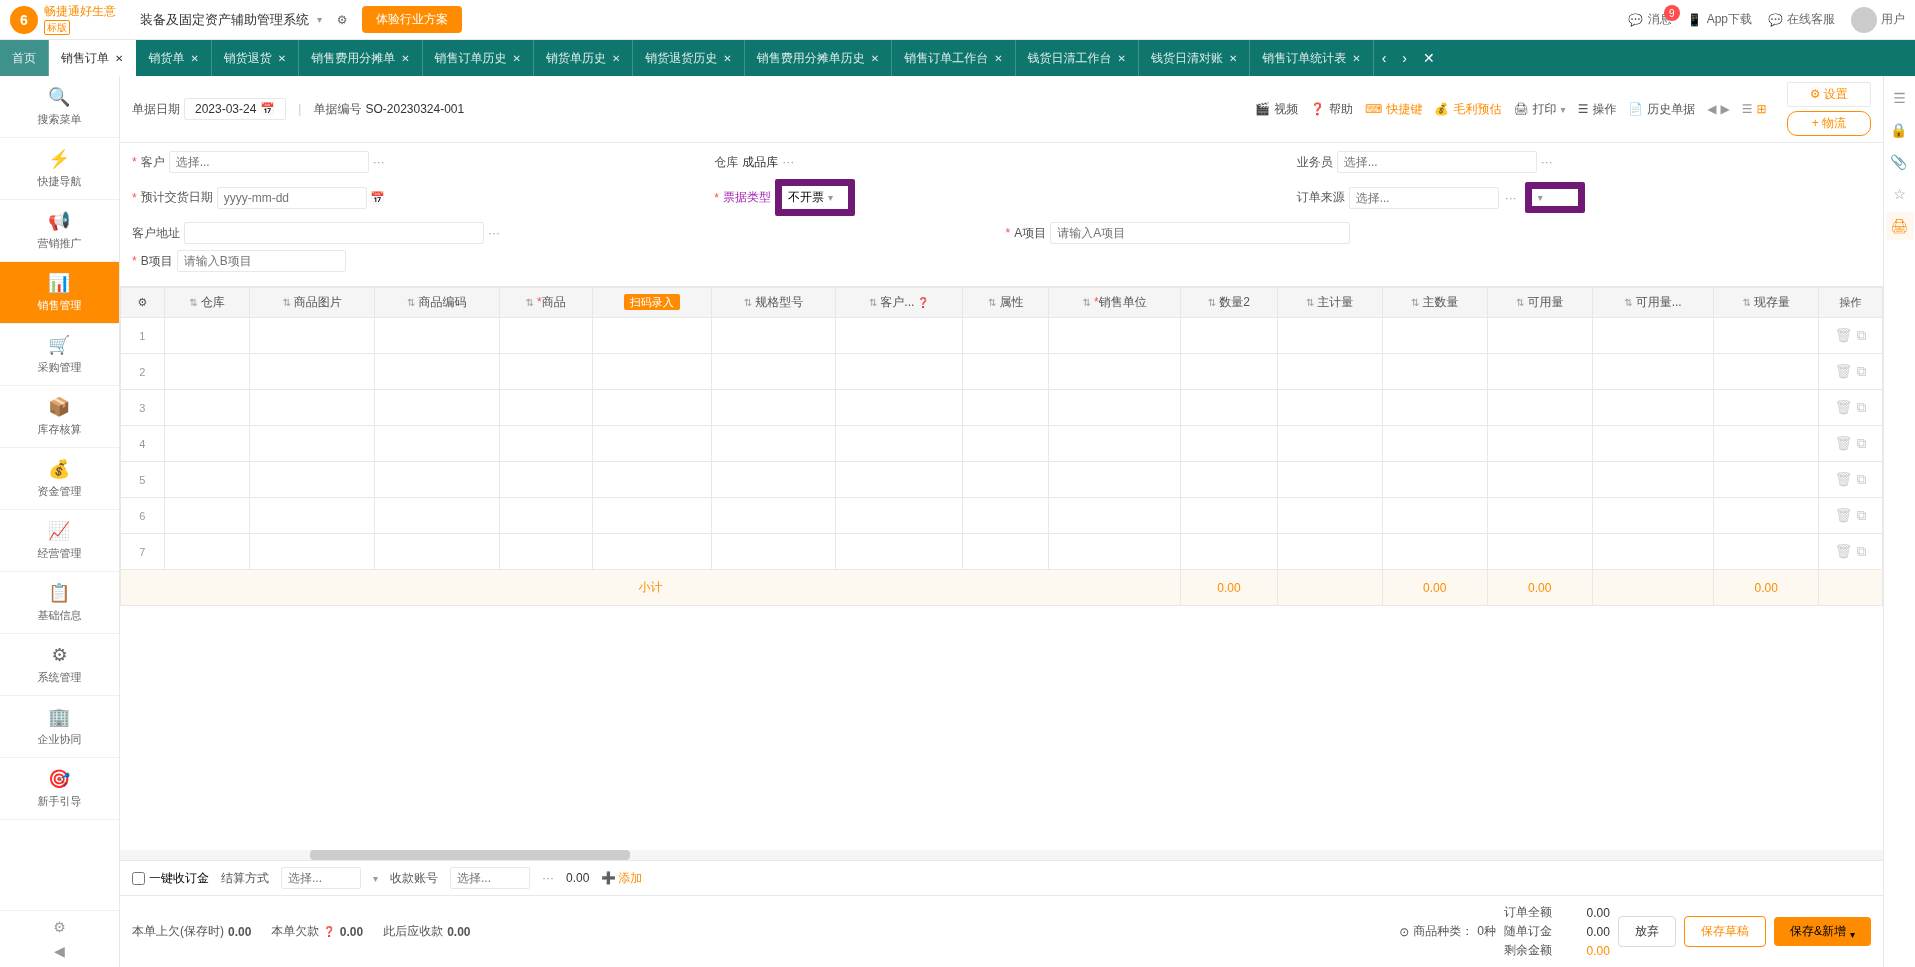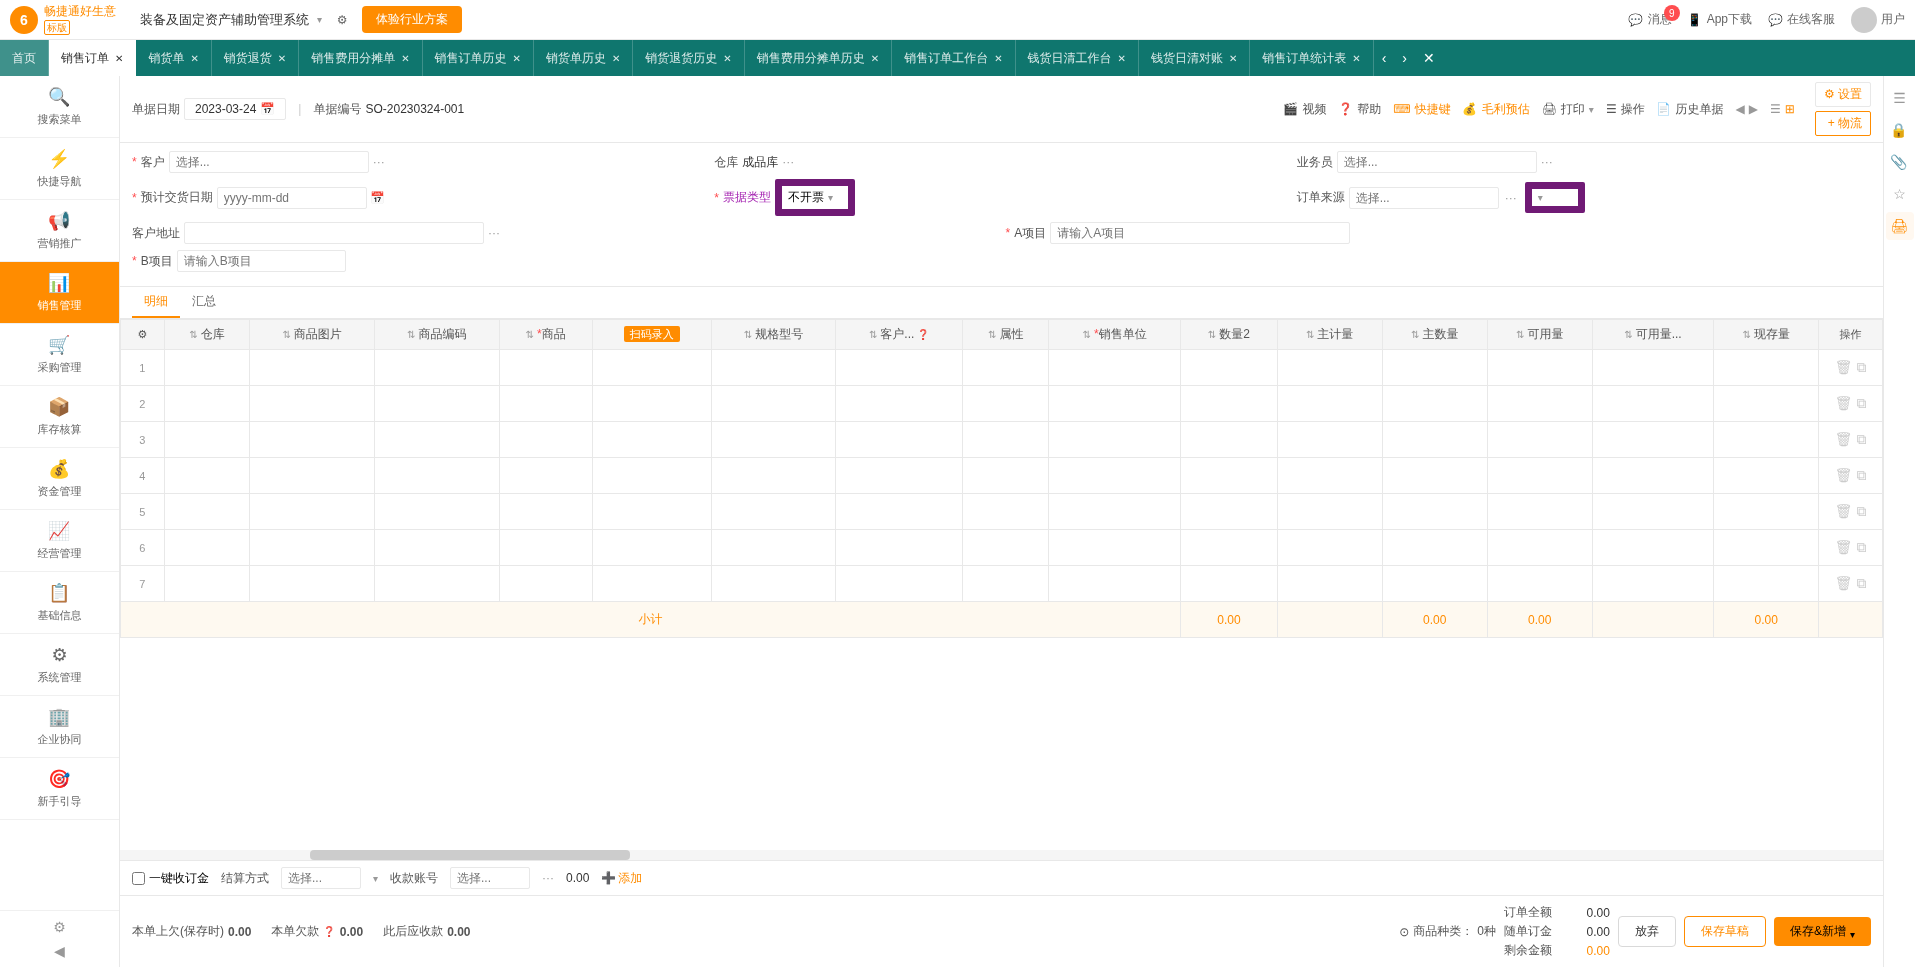--- a/index.html
+++ b/index.html
@@ -412,22 +412,22 @@
     .settings-btn {
       border: 1px solid #e8e8e8;
       padding: 3px 8px;
       border-radius: 2px;
       cursor: pointer;
       color: #ff8c00;
       background: #fff;
     }
     .additem-btn {
       border: 1px solid #ff8c00;
-      padding: 3px 8px;
-      border-radius: 2px;
+      padding: 3px 24px;
+      border-radius: 10px;
       cursor: pointer;
       color: #ff8c00;
       background: #fff;
       text-align: right;
     }
 
     .payment-row {
       display: flex;
       align-items: center;
       padding: 6px 12px;
@@ -741,28 +741,20 @@
 
         <div class="form-row">
           <div style="display:flex;align-items:center;gap:4px;">
             <span style="color:#ff4d4f;">*</span>
             <span style="color:#555;">B项目</span>
             <input class="field-input" style="max-width: 300px;" placeholder="请输入B项目">
           </div>
         </div>
       </div>
 
-      <div class="form-tabs">
-        <div class="form-tab active">
-          <span>明细</span>
-        </div>
-        <div class="form-tab">
-          <span>汇总</span>
-        </div>
-      </div>
 
       <div class="table-container">
         <table class="data-table">
           <thead>
             <tr>
               <th>⚙</th>
               <th>
                 <span style="color:#999;font-size:10px;">⇅</span> <span>仓库</span>
               </th>
               <th>

